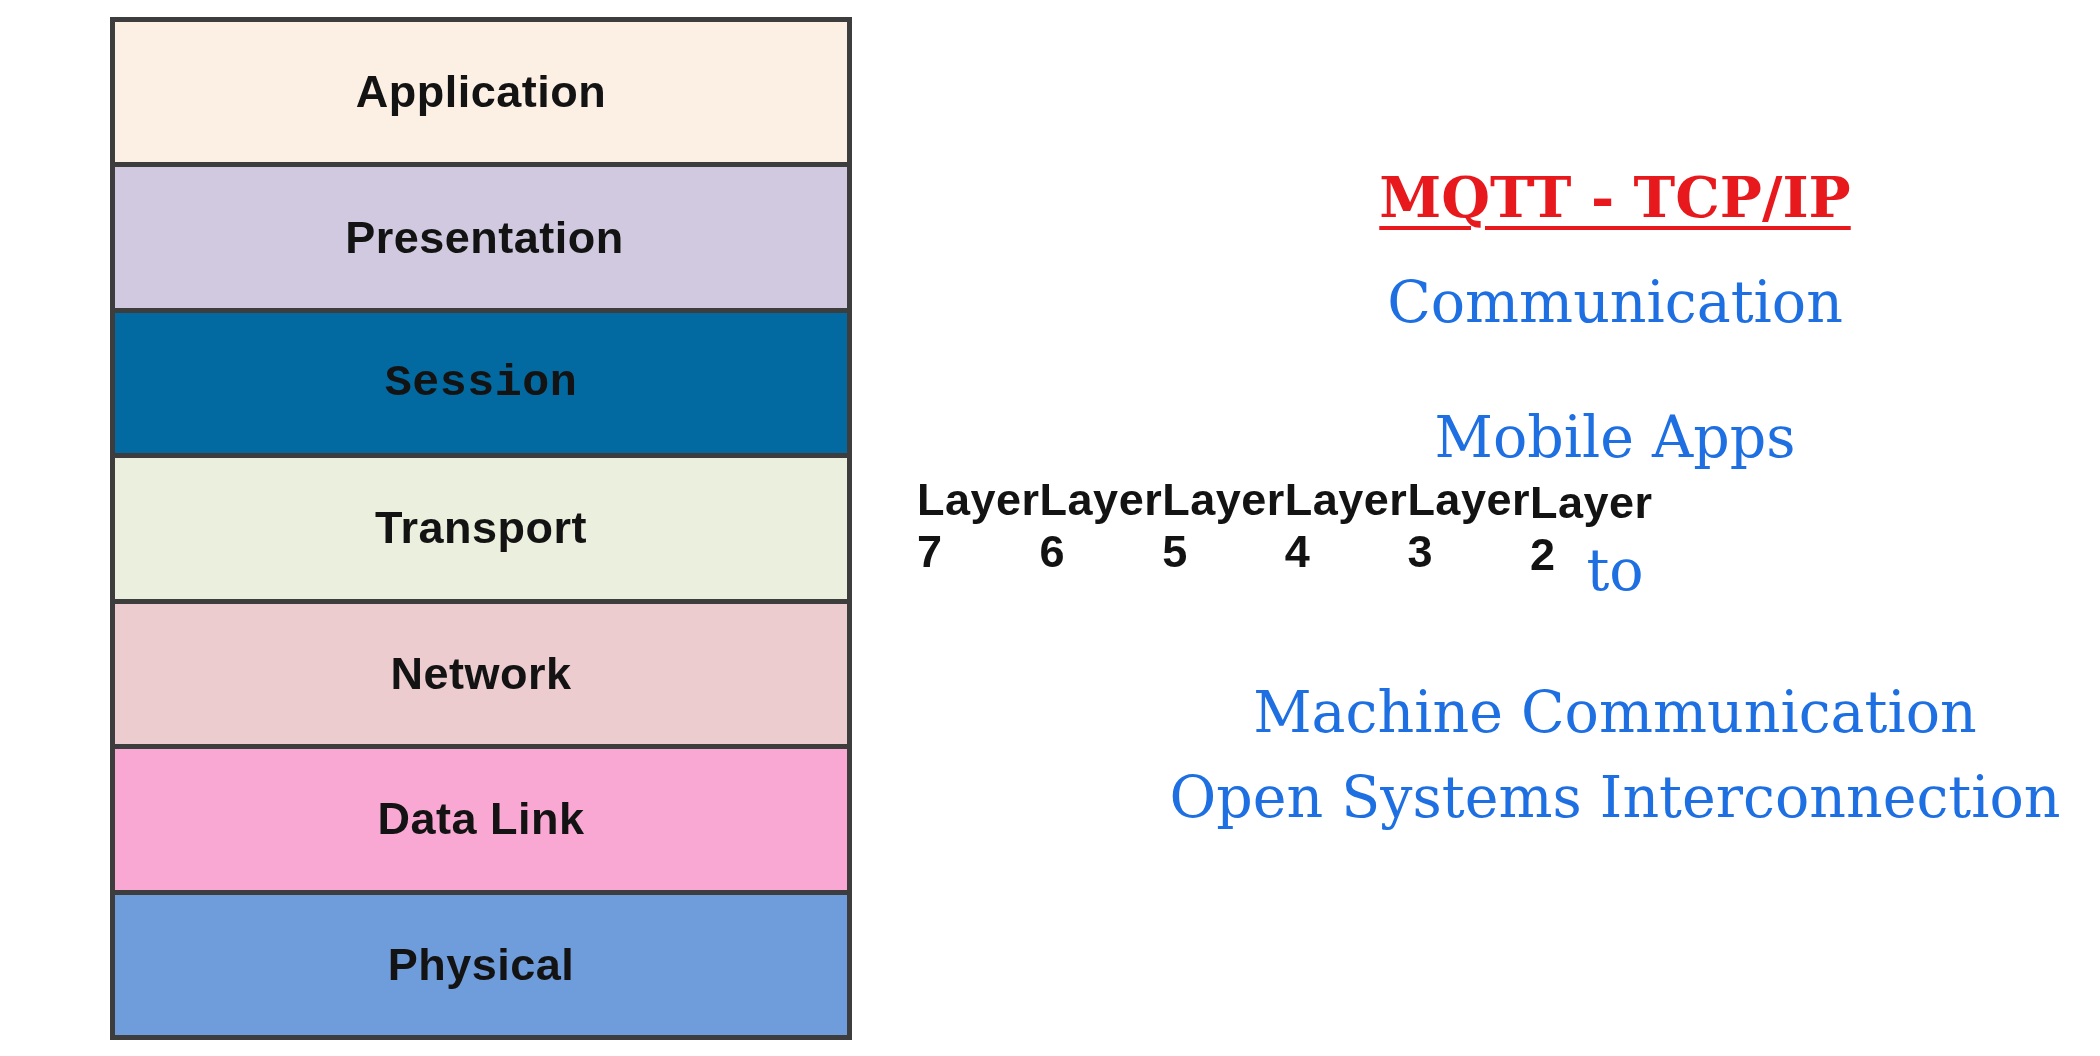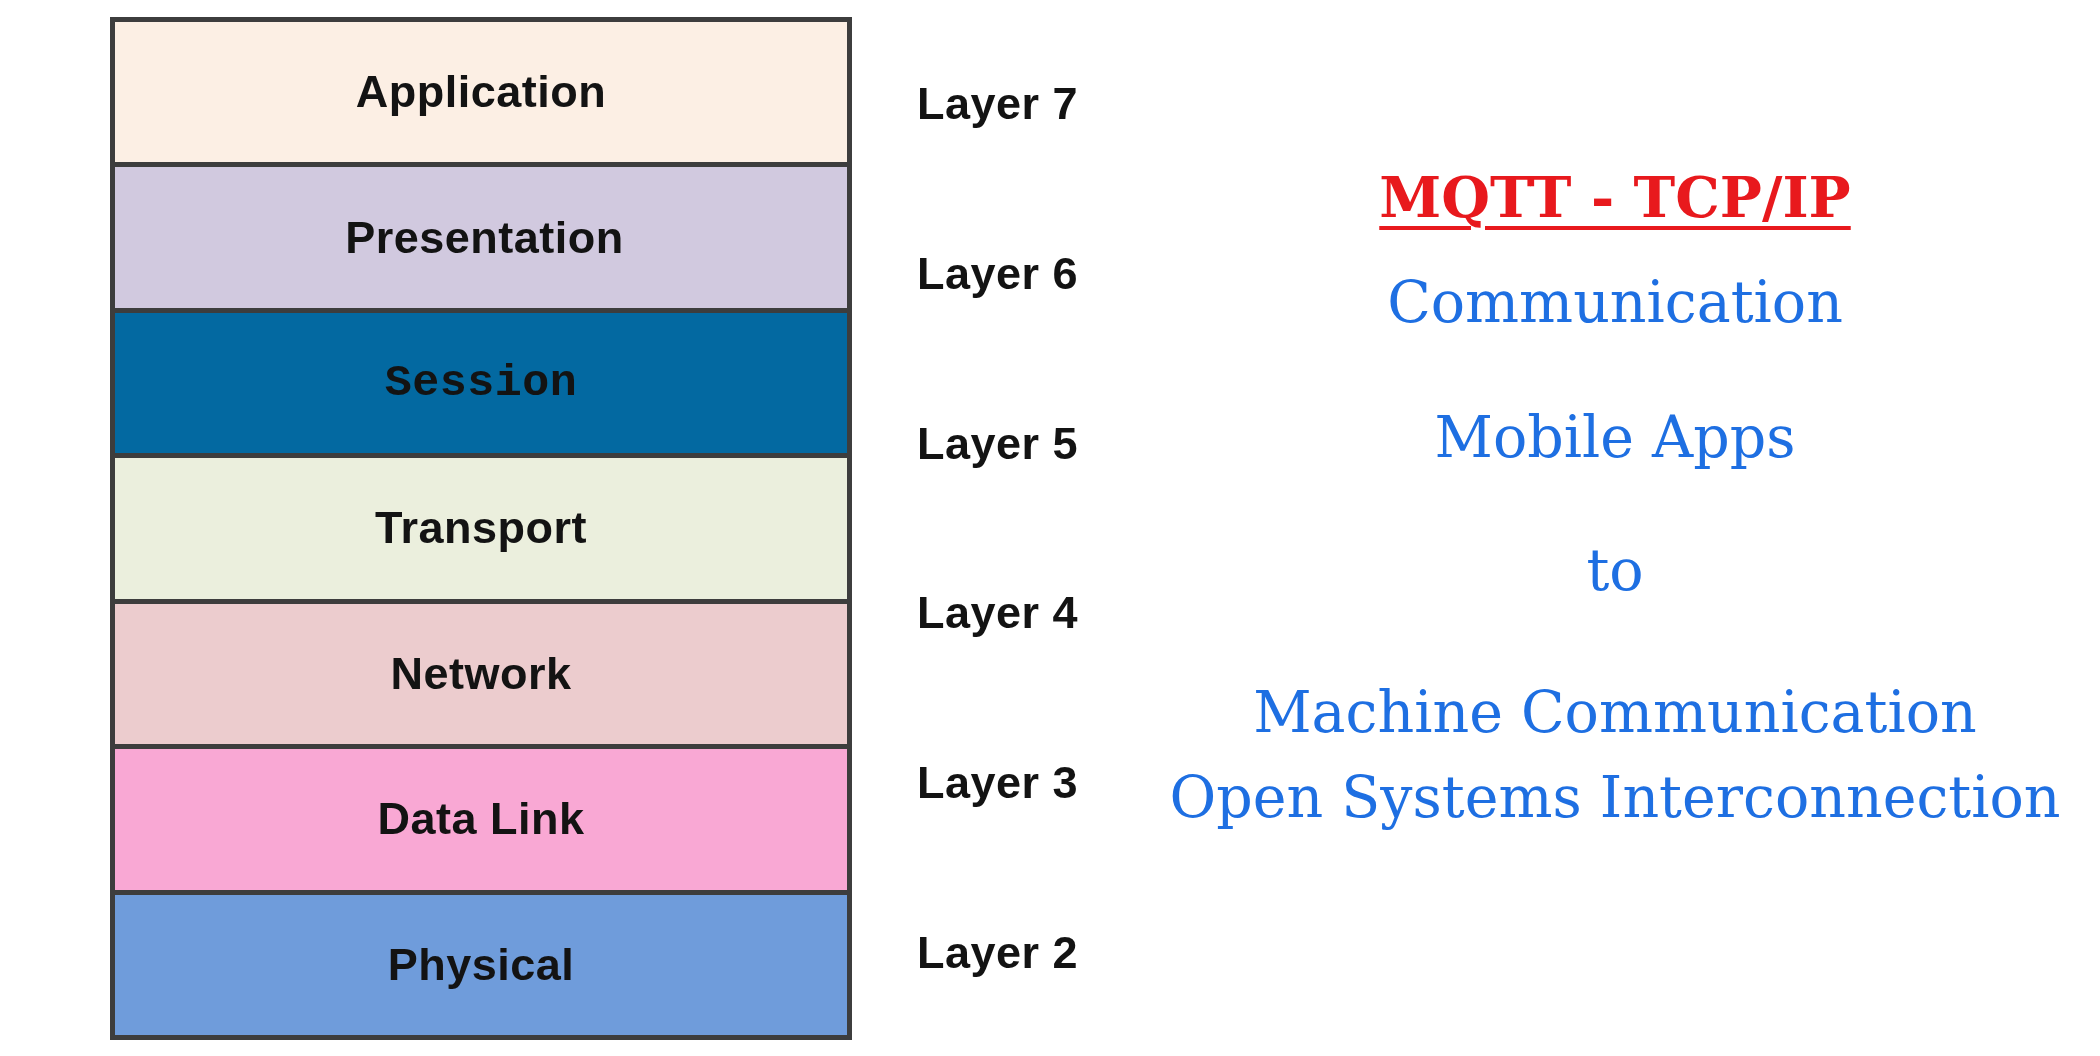--- a/index.html
+++ b/index.html
@@ -20,21 +20,21 @@
   }
   .stack .row:last-child { border-bottom:none; }
   .row-label {
     font-size:45px; font-weight:bold; color:#131313; letter-spacing:0.5px;
   }
 
   
   .layer-col {
     position:absolute; left:912px; top:17px; width:320px; height:1023px;
     border:5px solid transparent; box-sizing:border-box;
-    display:flex; flex-direction:column;
+    display:flex; 
   }
   .layer-col .cell {
     flex:1 1 0; display:flex; align-items:center;
     border-bottom:5px solid transparent; box-sizing:border-box;
   }
   .layer-col .cell:last-child { border-bottom:none; }
   .layer-num {
     font-size:45px; font-weight:bold; color:#131313; letter-spacing:0.5px;
   }
 

